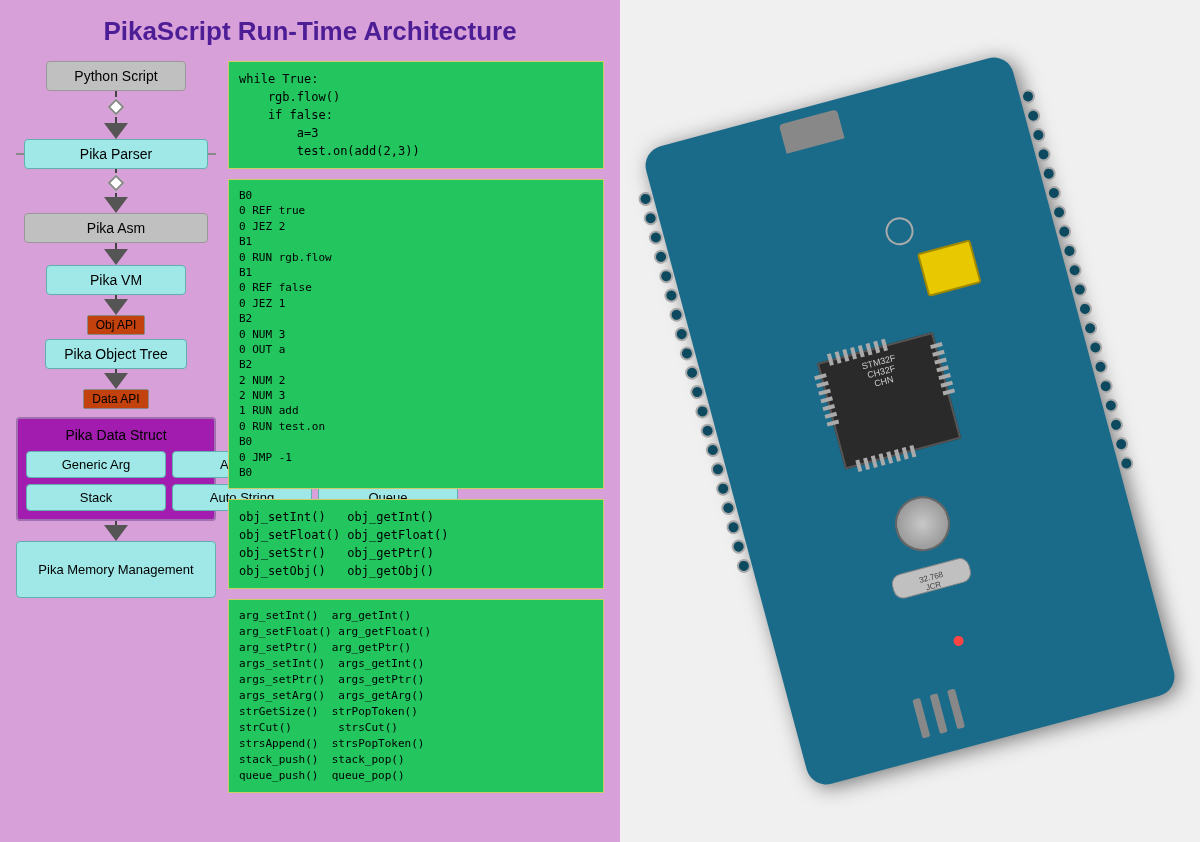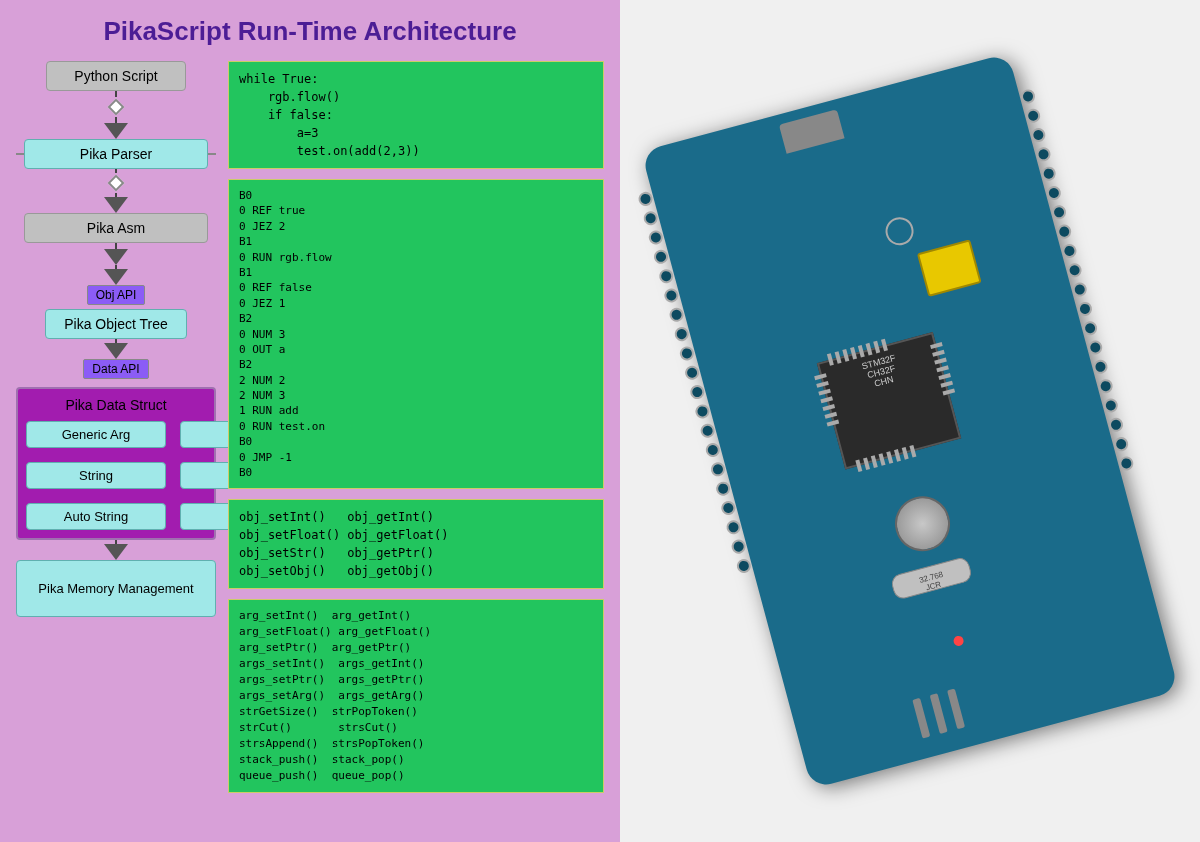--- a/index.html
+++ b/index.html
@@ -72,21 +72,21 @@
       background: #a0e8e8;
       border: 1px solid #60b0b0;
       padding: 6px 18px;
       border-radius: 4px;
       font-size: 14px;
       text-align: center;
       min-width: 140px;
     }
 
     .box-white-small {
-      background: #8b5cf6;
+      background: #c2410c;
       border: 1px solid #888;
       padding: 2px 8px;
       font-size: 12px;
       border-radius: 2px;
     }
 
     .diamond {
       width: 12px;
       height: 12px;
       background: white;
@@ -116,22 +116,22 @@
     }
 
     .data-struct-title {
       text-align: center;
       font-size: 14px;
       margin-bottom: 8px;
     }
 
     .data-grid {
       display: grid;
-      grid-template-columns: 1fr 1fr;
-      gap: 14px;
+      grid-template-columns: 1fr 1fr 1fr;
+      gap: 6px;
     }
 
     
     .connector-line {
       border-left: 2px solid #444;
       height: 20px;
       margin: 0 auto;
     }
 
     
@@ -358,20 +358,21 @@
         <div style="width:8px;height:2px;background:transparent;"></div>
         <div class="box-gray" style="flex:1;text-align:center;">Pika Asm</div>
         <div style="width:8px;height:2px;background:transparent;"></div>
       </div>
 
       <div style="display:flex;flex-direction:column;align-items:center;">
         <div class="connector-line" style="height:6px;"></div>
         <div style="width:24px;height:0;border-left:12px solid transparent;border-right:12px solid transparent;border-top:16px solid #555;"></div>
       </div>
 
+      <div class="box-cyan">Pika VM</div>
 
       <div style="display:flex;flex-direction:column;align-items:center;">
         <div class="connector-line" style="height:4px;"></div>
         <div style="width:24px;height:0;border-left:12px solid transparent;border-right:12px solid transparent;border-top:16px solid #555;"></div>
       </div>
 
       <div style="display:flex;align-items:center;gap:6px;width:100%;justify-content:center;">
         <div class="box-white-small">Obj API</div>
       </div>
       <div style="height:4px;"></div>

